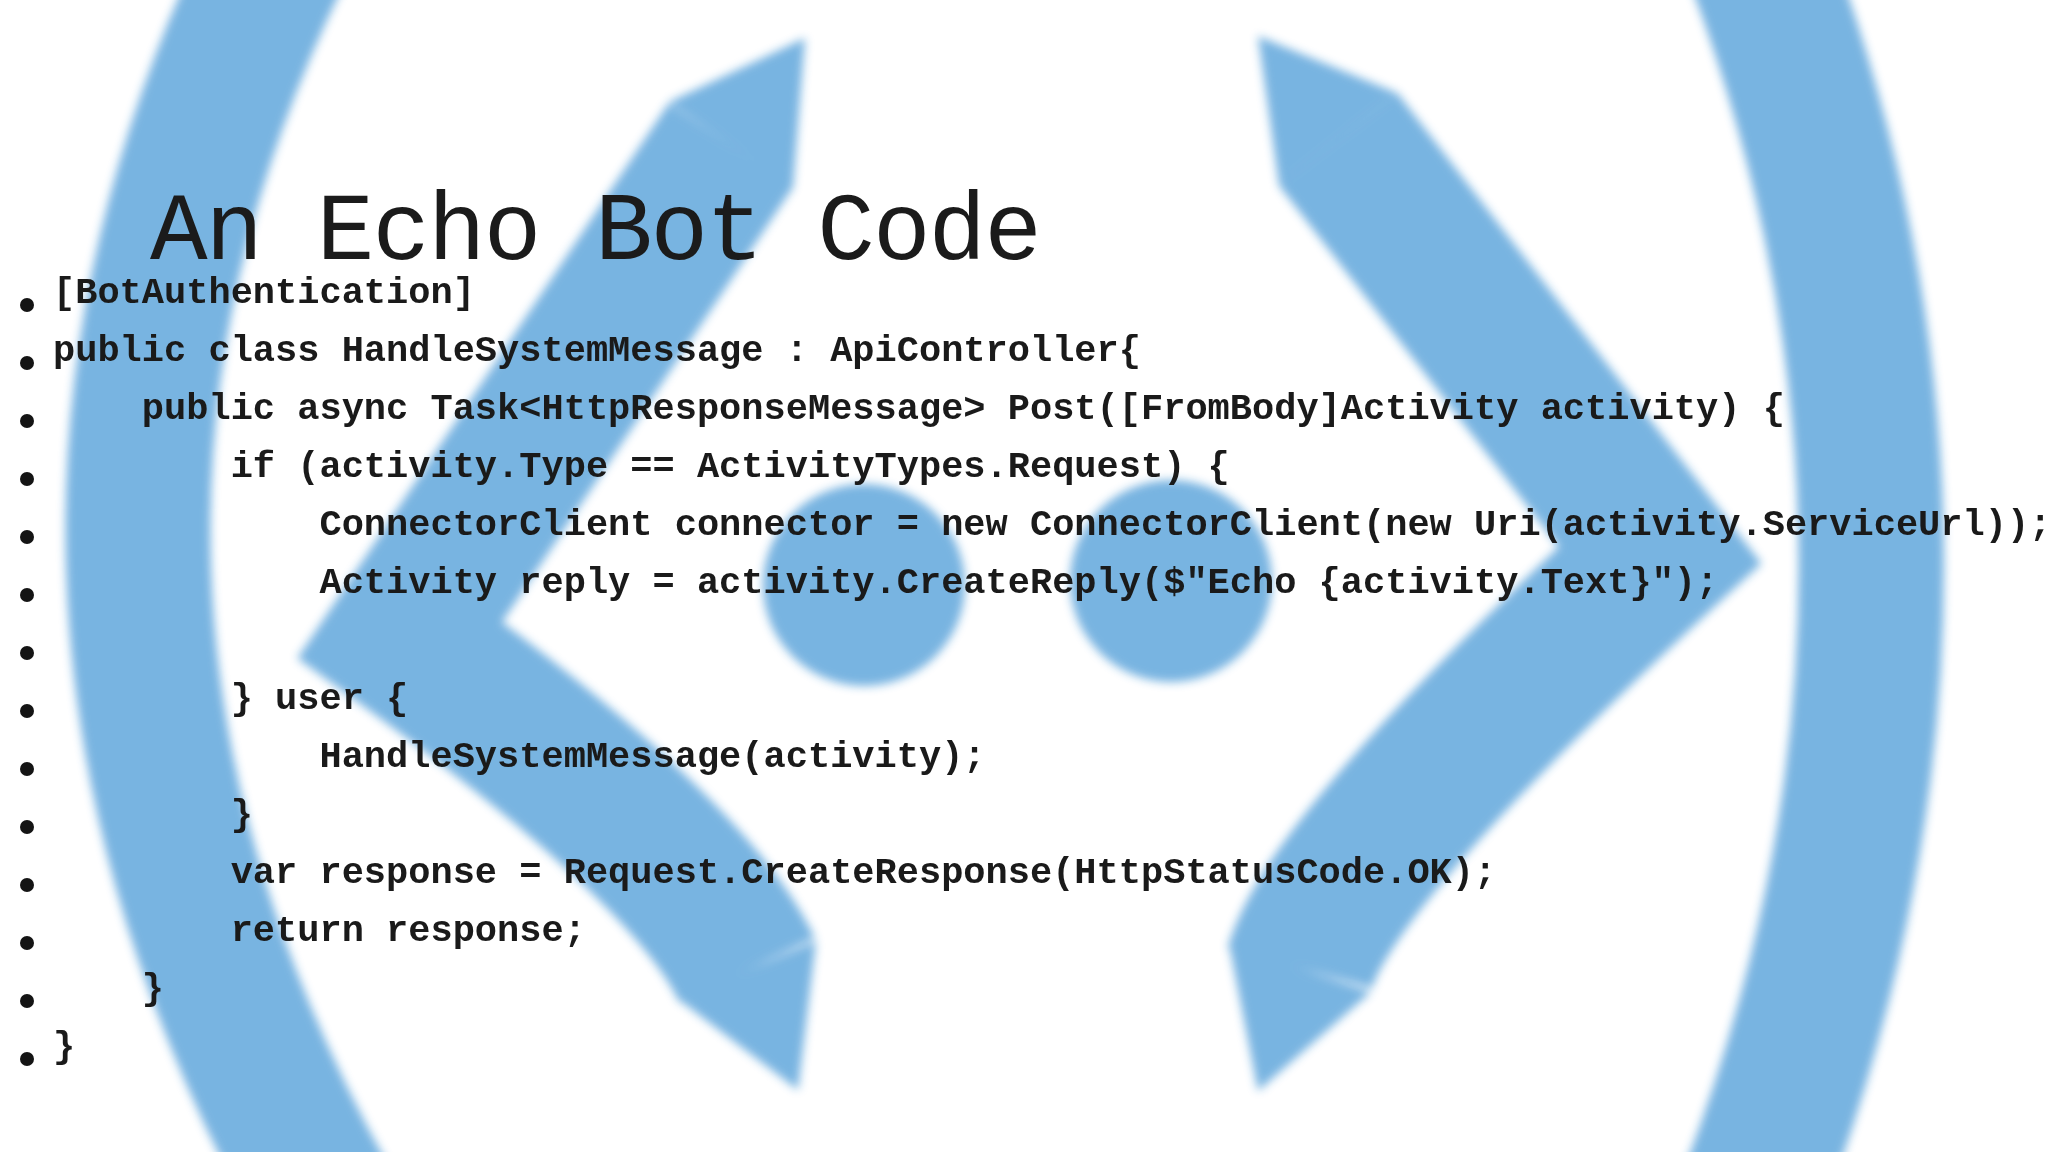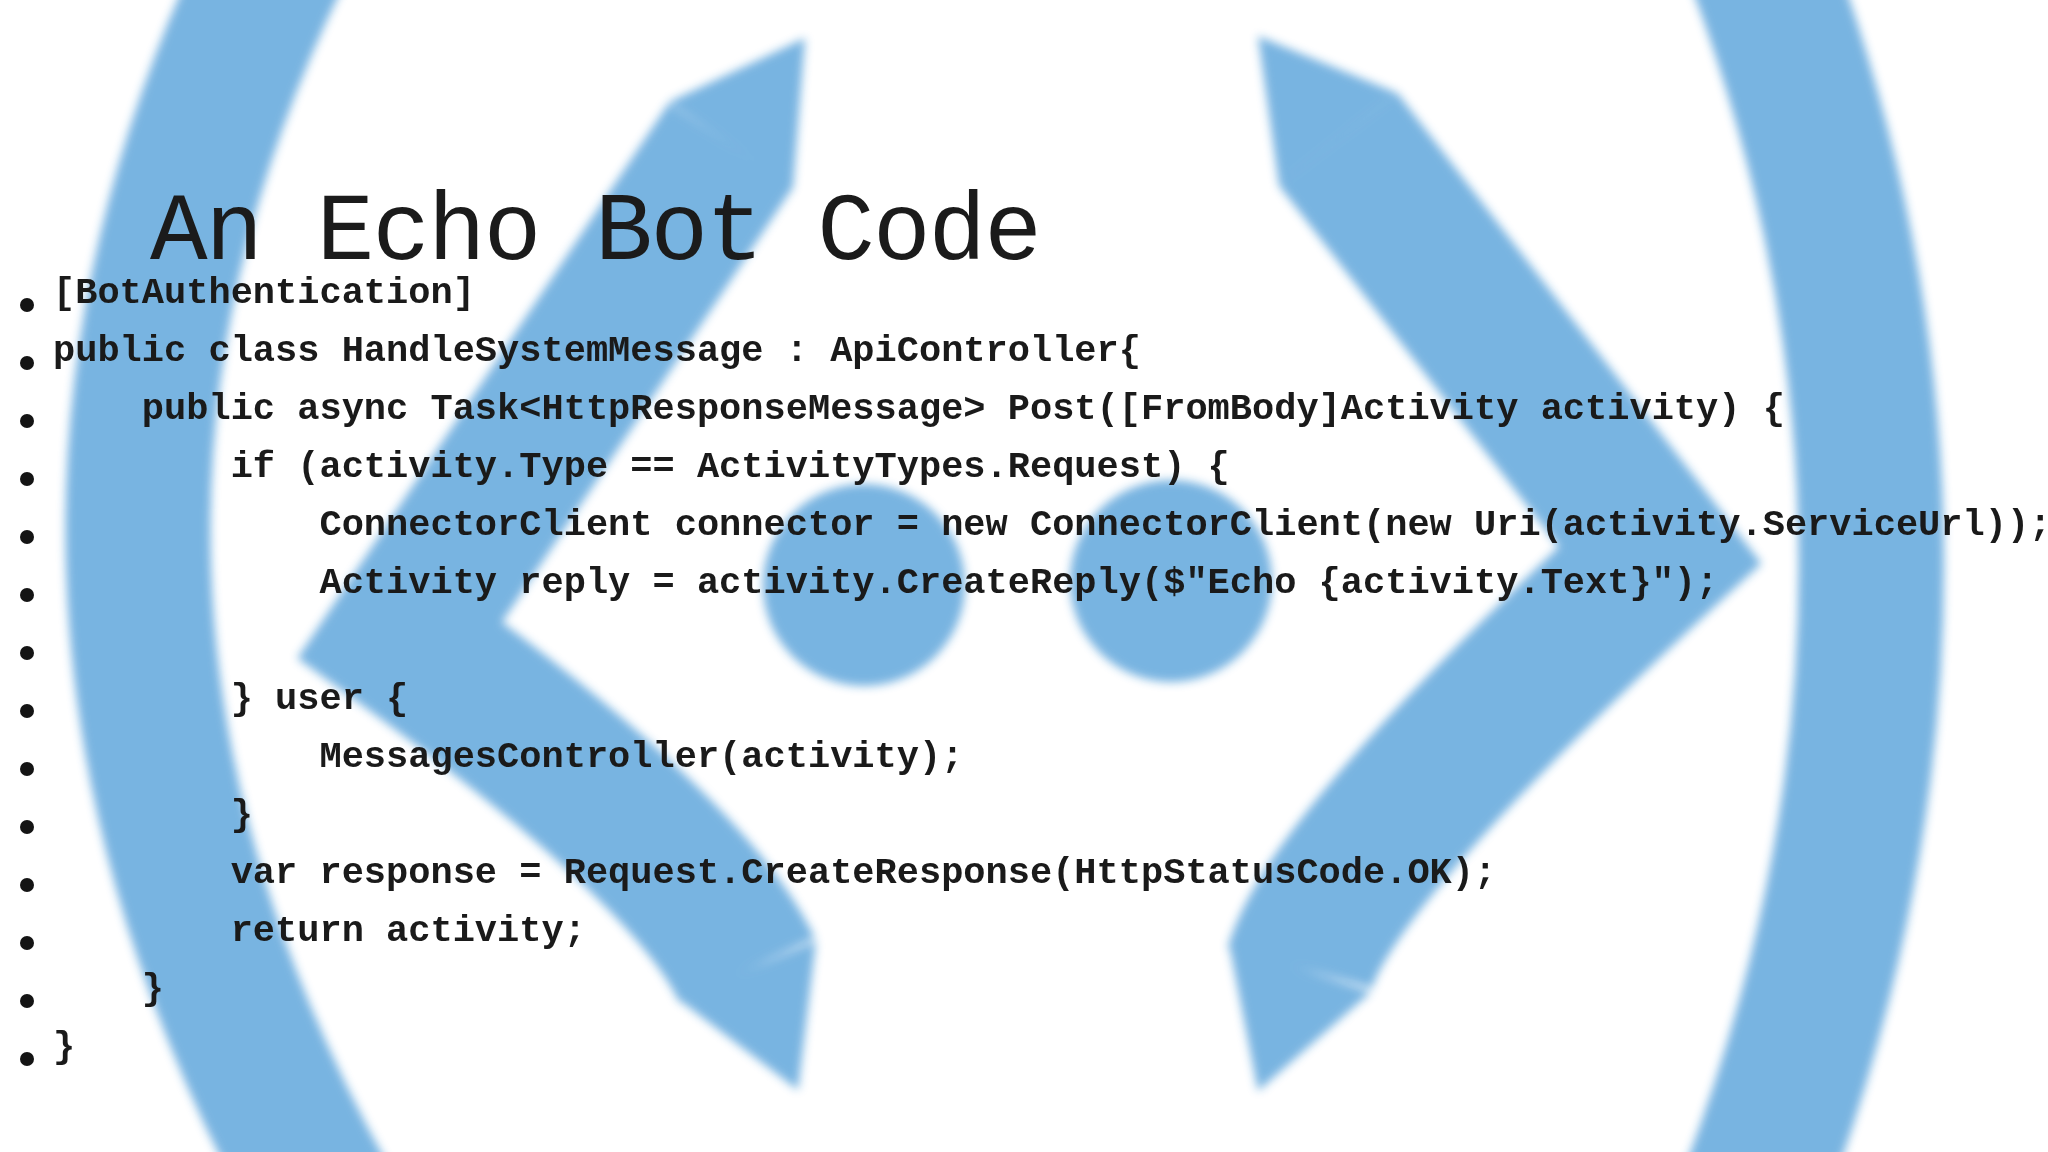--- a/index.html
+++ b/index.html
@@ -109,33 +109,33 @@
     </div>
     <div class="code-line">
       <span class="bullet"></span>
     </div>
     <div class="code-line">
       <span class="bullet"></span>
       <span class="code-text">        } user {</span>
     </div>
     <div class="code-line">
       <span class="bullet"></span>
-      <span class="code-text">            MessagesController(activity);</span>
+      <span class="code-text">            HandleSystemMessage(activity);</span>
     </div>
     <div class="code-line">
       <span class="bullet"></span>
       <span class="code-text">        }</span>
     </div>
     <div class="code-line">
       <span class="bullet"></span>
       <span class="code-text">        var response = Request.CreateResponse(HttpStatusCode.OK);</span>
     </div>
     <div class="code-line">
       <span class="bullet"></span>
-      <span class="code-text">        return activity;</span>
+      <span class="code-text">        return response;</span>
     </div>
     <div class="code-line">
       <span class="bullet"></span>
       <span class="code-text">    }</span>
     </div>
     <div class="code-line">
       <span class="bullet"></span>
       <span class="code-text">}</span>
     </div>
   </div>

